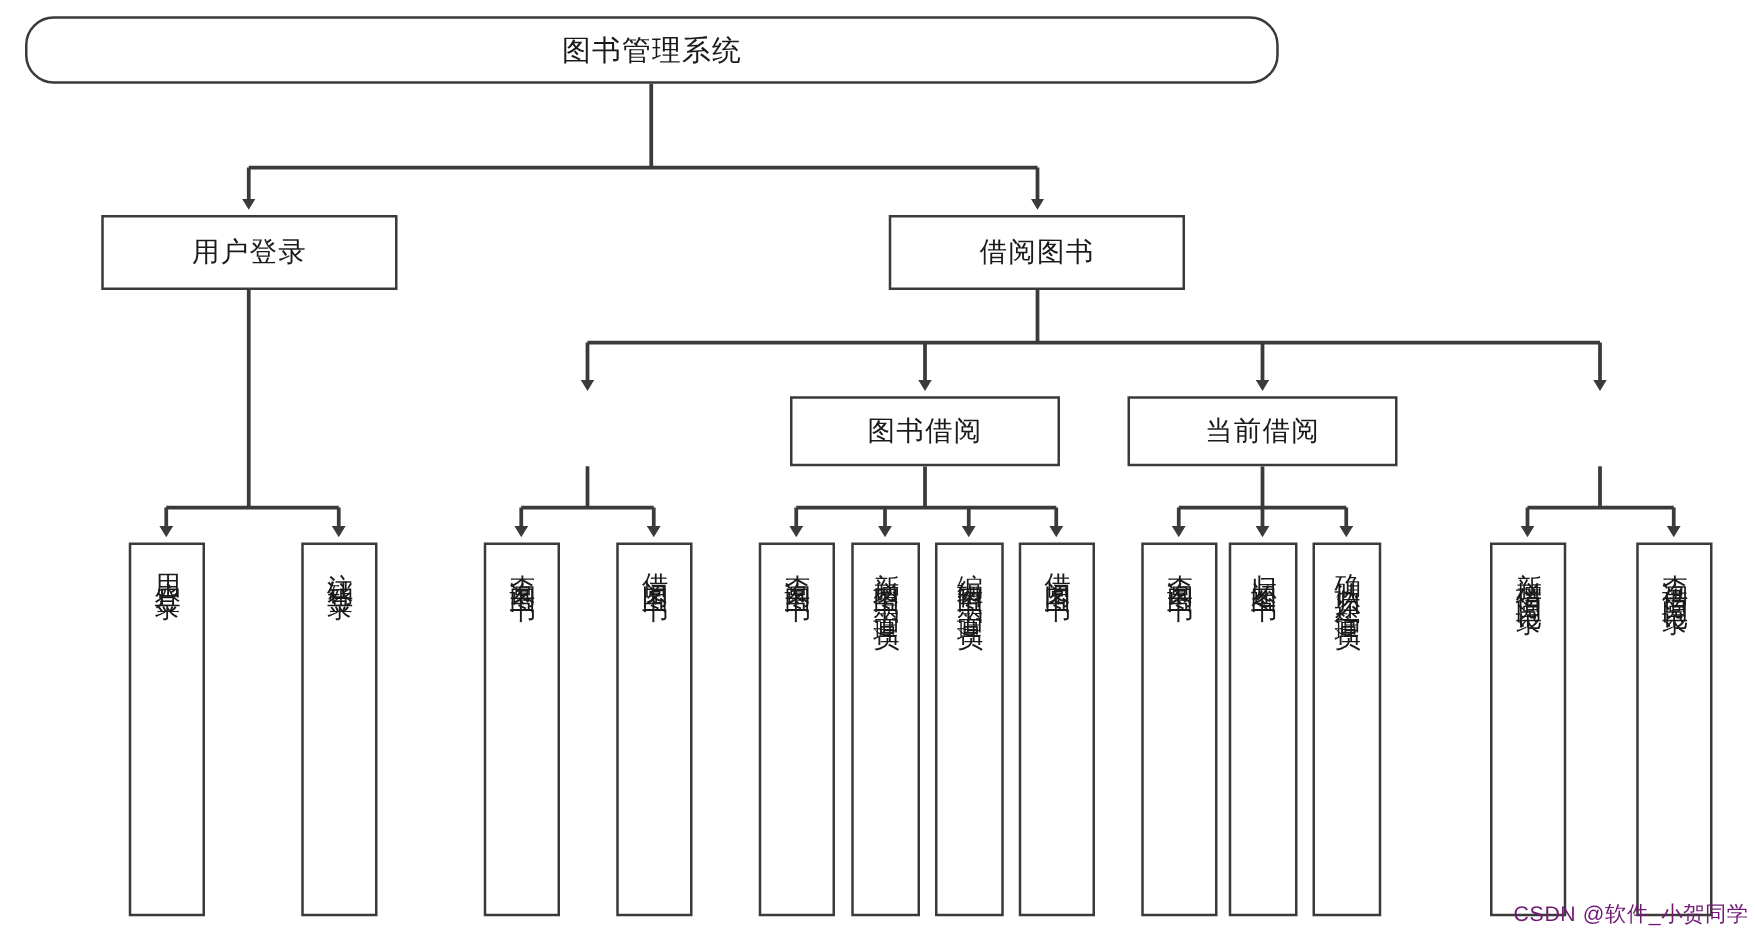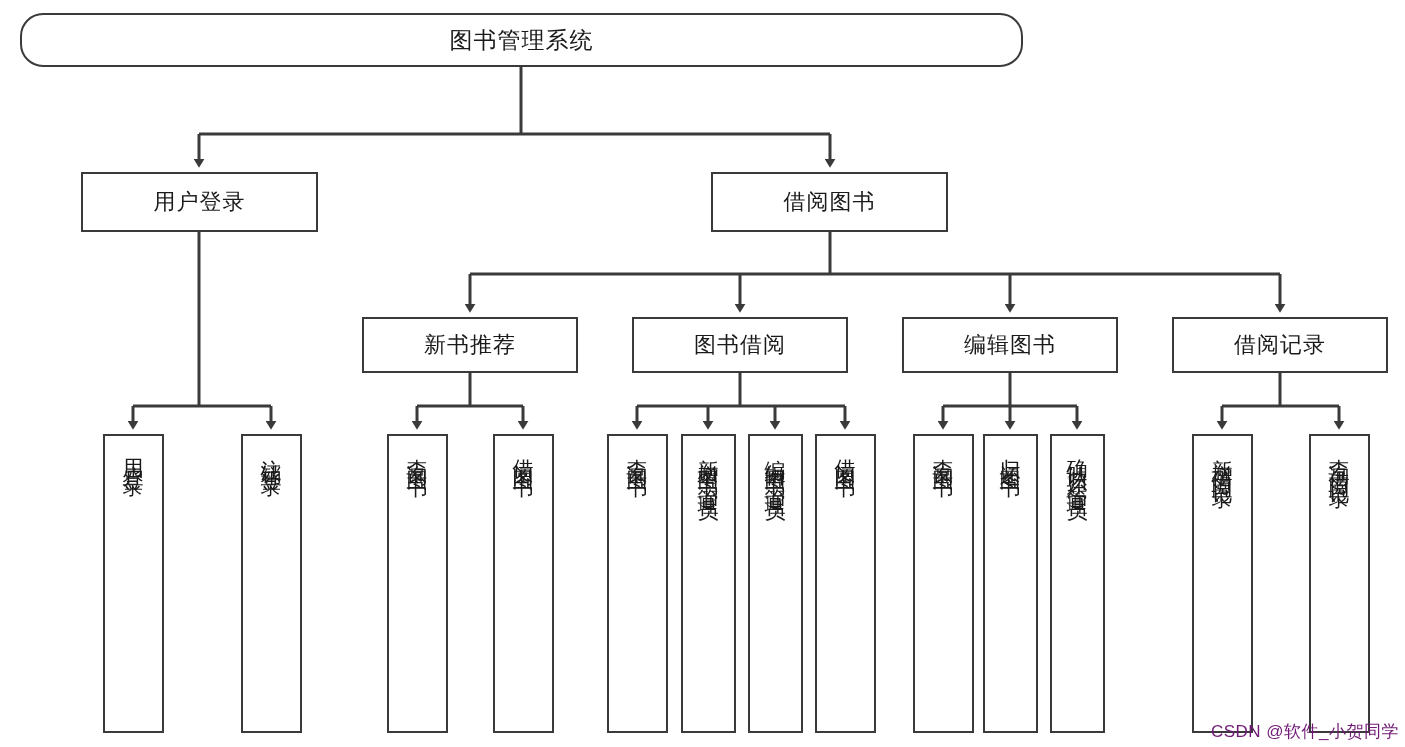--- a/index.html
+++ b/index.html
@@ -127,31 +127,25 @@
     <span>图书管理系统</span>
   </div>
 
   <div class="node horiz" style="left:81px; top:172px; width:237px; height:60px;">
     <span>用户登录</span>
   </div>
   <div class="node horiz" style="left:711px; top:172px; width:237px; height:60px;">
     <span>借阅图书</span>
   </div>
 
-  <div class="node horiz" style="left:362px; top:317px; width:216px; height:56px;">
-    <span>新书推荐</span>
-  </div>
   <div class="node horiz" style="left:632px; top:317px; width:216px; height:56px;text-align:center;">
     <span>图书借阅</span>
   </div>
   <div class="node horiz" style="left:902px; top:317px; width:216px; height:56px;">
-    <span>编辑图书</span>
-  </div>
-  <div class="node horiz" style="left:1172px; top:317px; width:216px; height:56px;">
-    <span>借阅记录</span>
+    <span>当前借阅</span>
   </div>
 
   <div class="node vert" style="left:103px; top:434px; width:61px; height:299px;">
     <span class="vtext">用户登录</span>
   </div>
   <div class="node vert" style="left:241px; top:434px; width:61px; height:299px;">
     <span class="vtext">注销登录</span>
   </div>
 
   <div class="node vert" style="left:387px; top:434px; width:61px; height:299px;">

